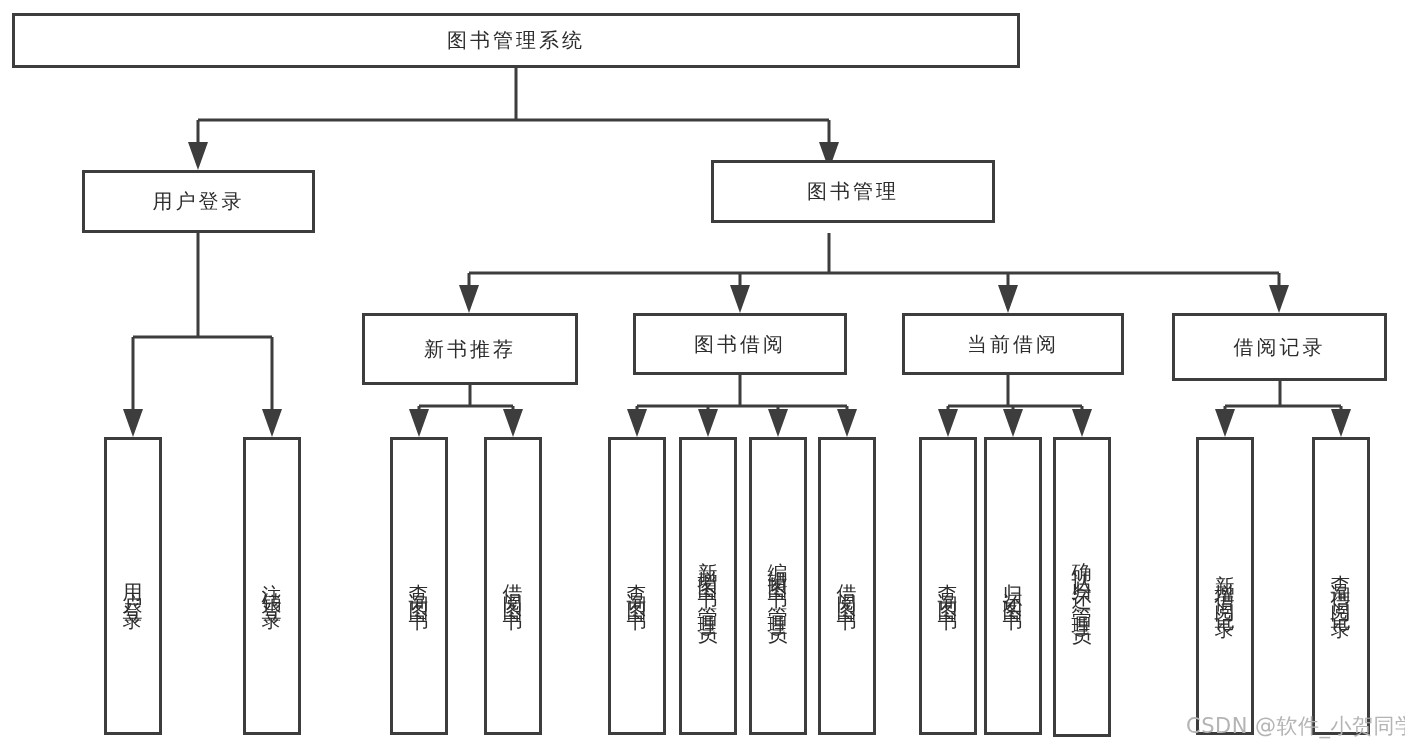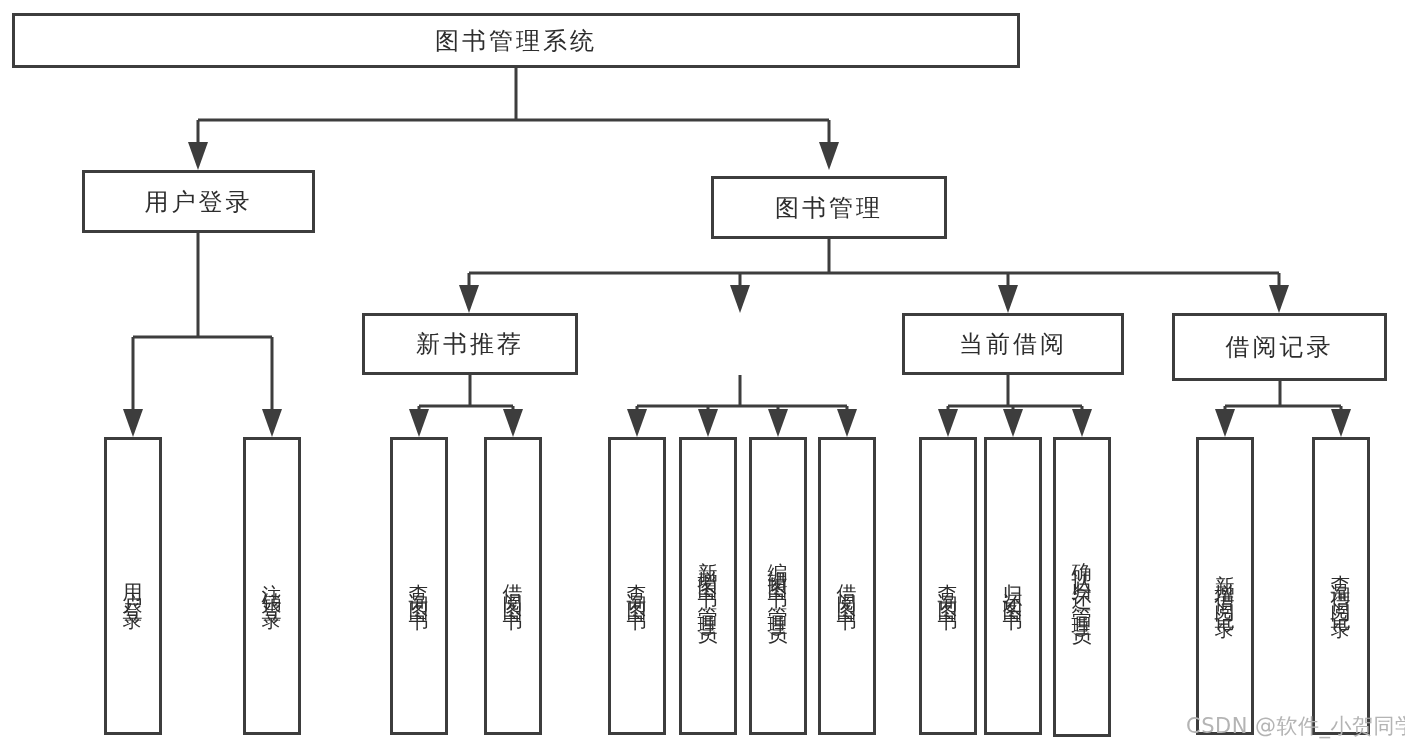--- a/index.html
+++ b/index.html
@@ -7,21 +7,21 @@
     width:1405px;height:747px;position:relative;overflow:hidden;
     font-family:"DejaVu Sans","Liberation Sans",sans-serif;
     color:#2d2d2d;
   }
   .stage{position:absolute;left:0;top:0;width:1405px;height:747px;}
   svg.connectors{position:absolute;left:0;top:0;z-index:1;}
   .box{
     position:absolute;box-sizing:border-box;z-index:2;
     border:3px solid #3d3d3d;background:#ffffff;
     display:flex;align-items:center;justify-content:center;
-    font-size:24px;letter-spacing:3px;white-space:nowrap;
+    font-size:20px;letter-spacing:3px;white-space:nowrap;
   }
   .leaf{
     display:block;
     writing-mode:vertical-rl;text-orientation:mixed;
     text-align:center;line-height:52px;
     font-size:20px;letter-spacing:9px;
   }
   .watermark{
     position:absolute;left:1186px;top:712px;z-index:5;
     font-size:21px;color:#b4b4b4;letter-spacing:0.5px;white-space:nowrap;
@@ -68,23 +68,24 @@
       <polygon points="1003,409 1023,409 1013,437"></polygon>
       <polygon points="1072,409 1092,409 1082,437"></polygon>
       <polygon points="1215,409 1235,409 1225,437"></polygon>
       <polygon points="1331,409 1351,409 1341,437"></polygon>
     </g>
   </svg>
 
   <div class="box" style="left:12px;top:13px;width:1008px;height:55px">图书管理系统</div>
 
   <div class="box" style="left:82px;top:170px;width:233px;height:63px">用户登录</div>
-  <div class="box" style="left:711px;top:176px;width:236px;height:63px">图书管理</div>
+  <div class="box" style="left:711px;top:160px;width:284px;height:63px">图书管理</div>
 
-  <div class="box" style="left:362px;top:313px;width:216px;height:62px">新书推荐</div>
+  <div class="box" style="left:362px;top:313px;width:216px;height:72px">新书推荐</div>
+  <div class="box" style="left:633px;top:313px;width:214px;height:62px">图书借阅</div>
   <div class="box" style="left:902px;top:313px;width:222px;height:62px">当前借阅</div>
   <div class="box" style="left:1172px;top:313px;width:215px;height:68px">借阅记录</div>
 
   <div class="box leaf" style="left:104px;top:437px;width:58px;height:298px">用户登录</div>
   <div class="box leaf" style="left:243px;top:437px;width:58px;height:298px">注销登录</div>
 
   <div class="box leaf" style="left:390px;top:437px;width:58px;height:298px">查询图书</div>
   <div class="box leaf" style="left:484px;top:437px;width:58px;height:298px">借阅图书</div>
 
   <div class="box leaf" style="left:608px;top:437px;width:58px;height:298px">查询图书</div>

